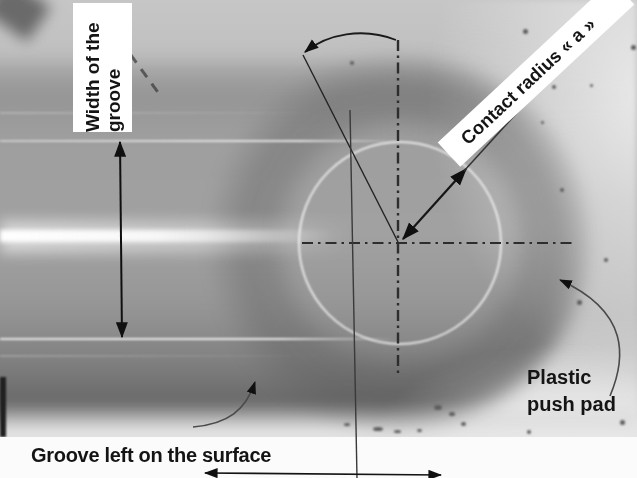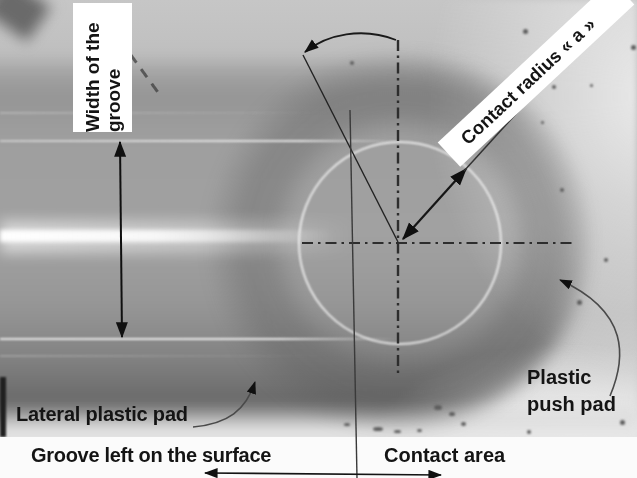--- a/index.html
+++ b/index.html
@@ -135,21 +135,19 @@
     <line x1="205" y1="473" x2="441" y2="475" stroke="#141414" stroke-width="1.7" marker-start="url(#ah)" marker-end="url(#ah)"></line>
   </svg>
 
   <div class="lbl boxed lbl-width">
     <div class="rot">Width of the groove</div>
   </div>
 
 
   <div class="lbl boxed lbl-radius">Contact radius « a »</div>
 
-  <div class="lbl lbl-lateral">Lateral plastic pad</div>
 
   <div class="lbl cap-groove">Groove left on the surface</div>
 
   <div class="lbl lbl-push">Plastic push pad</div>
 
-  <div class="lbl cap-contact">Contact area</div>
 
 </div>
 
 </body></html>

